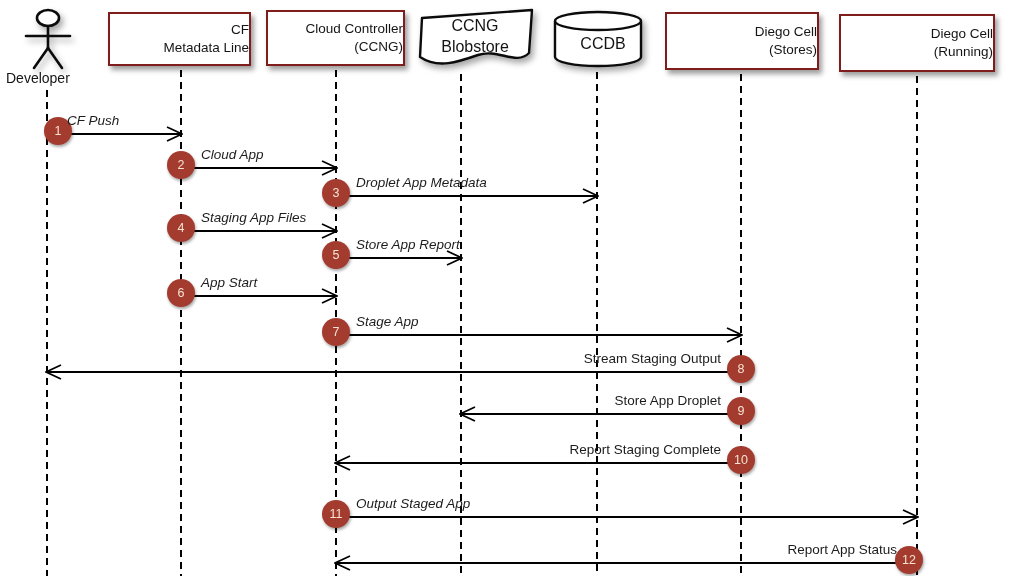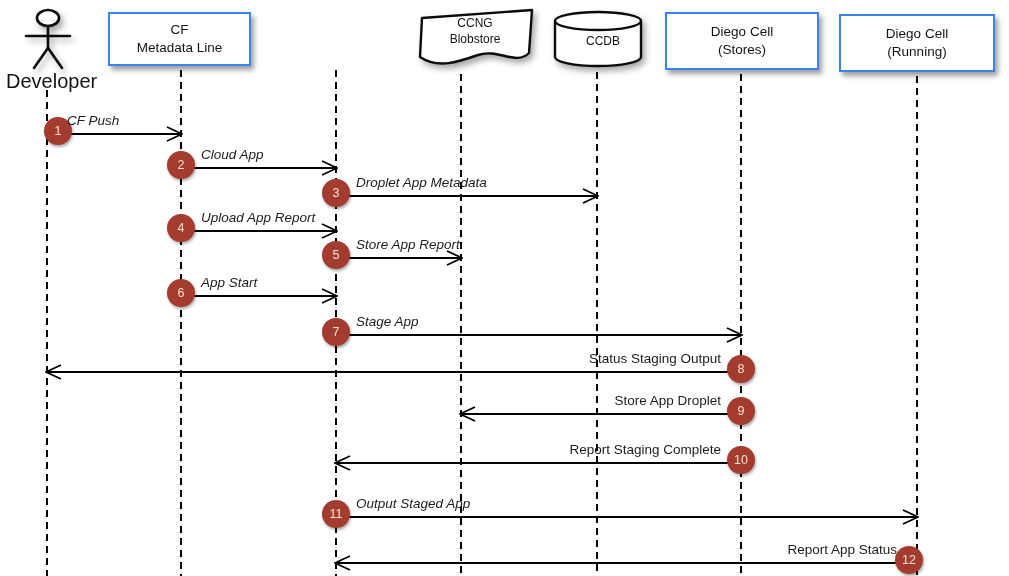--- a/index.html
+++ b/index.html
@@ -7,36 +7,36 @@
     position:relative; width:1009px; height:576px; background:#ffffff;
     font-family:"Liberation Sans", sans-serif; overflow:hidden; color:#151515;
   }
   
   .lifeline {
     position:absolute; width:2px; bottom:0;
     background:repeating-linear-gradient(to bottom,#000 0 7px,transparent 7px 12px);
   }
   
   .actor-box {
-    position:absolute; background:#fff; border:2px solid #3b82f6;
+    position:absolute; background:#fff; border:2px solid #7f1d1d;
     box-shadow:3px 4px 5px rgba(0,0,0,0.38);
-    display:flex; flex-direction:column; align-items:center; justify-content:center;
+    display:flex; flex-direction:column; align-items:flex-end; justify-content:center;
     text-align:center; font-size:13.5px; line-height:1.3; color:#141414;
   }
   .actor-box span { display:block; white-space:nowrap; }
   
   .actor-shape { position:absolute; }
   .actor-shape svg { display:block; overflow:visible; }
   .shape-label {
     position:absolute; left:0; right:0; text-align:center;
-    font-size:12px; line-height:1.3; color:#141414;
+    font-size:16px; line-height:1.3; color:#141414;
   }
   .shape-label span { display:block; white-space:nowrap; }
   .person-label {
-    position:absolute; white-space:nowrap; font-size:20px; color:#141414;
+    position:absolute; white-space:nowrap; font-size:14px; color:#141414;
   }
   
   .msg { position:absolute; }
   .mline { position:absolute; left:0; right:0; top:-1px; height:2px; background:#000; }
   .mhead { position:absolute; top:-8px; }
   .msg.right .mhead { right:-2px; }
   .msg.left  .mhead { left:-2px; }
   .badge {
     position:absolute; top:-17px; width:28px; height:28px; border-radius:50%;
     background:#A33B2E; color:#F4E4D0; font-size:12.5px;
@@ -78,20 +78,24 @@
         <line x1="46" y1="44" x2="60" y2="64"></line>
       </g>
     </svg>
     <div class="person-label" style="left:4px; top:66px;">Developer</div>
   </div>
 
   <div class="actor-box" style="left:108px; top:12px; width:139px; height:50px;">
     <span>CF</span>
     <span>Metadata Line</span>
   </div>
+  <div class="actor-box" style="left:266px; top:10px; width:135px; height:52px;">
+    <span>Cloud Controller</span>
+    <span>(CCNG)</span>
+  </div>
   <div class="actor-box" style="left:665px; top:12px; width:150px; height:54px;">
     <span>Diego Cell</span>
     <span>(Stores)</span>
   </div>
   <div class="actor-box" style="left:839px; top:14px; width:152px; height:54px;">
     <span>Diego Cell</span>
     <span>(Running)</span>
   </div>
 
   <div class="actor-shape" style="left:416px; top:6px; width:118px; height:64px;">
@@ -140,21 +144,21 @@
     <div class="badge">3</div>
     <div class="mlabel">Droplet App Metadata</div>
   </div>
 
   <div class="msg right" style="left:181px; top:231px; width:155px;">
     <div class="mline"></div>
     <svg class="mhead" width="20" height="16" viewBox="0 0 20 16">
         <path d="M4,1 L19,8 L4,15" fill="none" stroke="#000" stroke-width="1.8"></path>
       </svg>
     <div class="badge">4</div>
-    <div class="mlabel">Upload App Report</div>
+    <div class="mlabel">Staging App Files</div>
   </div>
 
   <div class="msg right" style="left:336px; top:258px; width:125px;">
     <div class="mline"></div>
     <svg class="mhead" width="20" height="16" viewBox="0 0 20 16">
         <path d="M4,1 L19,8 L4,15" fill="none" stroke="#000" stroke-width="1.8"></path>
       </svg>
     <div class="badge">5</div>
     <div class="mlabel">Store App Report</div>
   </div>
@@ -176,21 +180,21 @@
     <div class="badge">7</div>
     <div class="mlabel">Stage App</div>
   </div>
 
   <div class="msg left" style="left:47px; top:372px; width:694px;">
     <div class="mline"></div>
     <svg class="mhead" width="20" height="16" viewBox="0 0 20 16">
         <path d="M16,1 L1,8 L16,15" fill="none" stroke="#000" stroke-width="1.8"></path>
       </svg>
     <div class="badge">8</div>
-    <div class="mlabel">Status Staging Output</div>
+    <div class="mlabel">Stream Staging Output</div>
   </div>
 
   <div class="msg left" style="left:461px; top:414px; width:280px;">
     <div class="mline"></div>
     <svg class="mhead" width="20" height="16" viewBox="0 0 20 16">
         <path d="M16,1 L1,8 L16,15" fill="none" stroke="#000" stroke-width="1.8"></path>
       </svg>
     <div class="badge">9</div>
     <div class="mlabel">Store App Droplet</div>
   </div>

